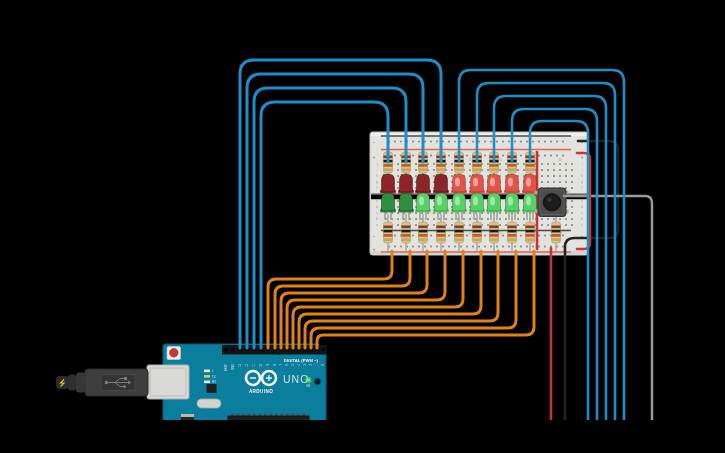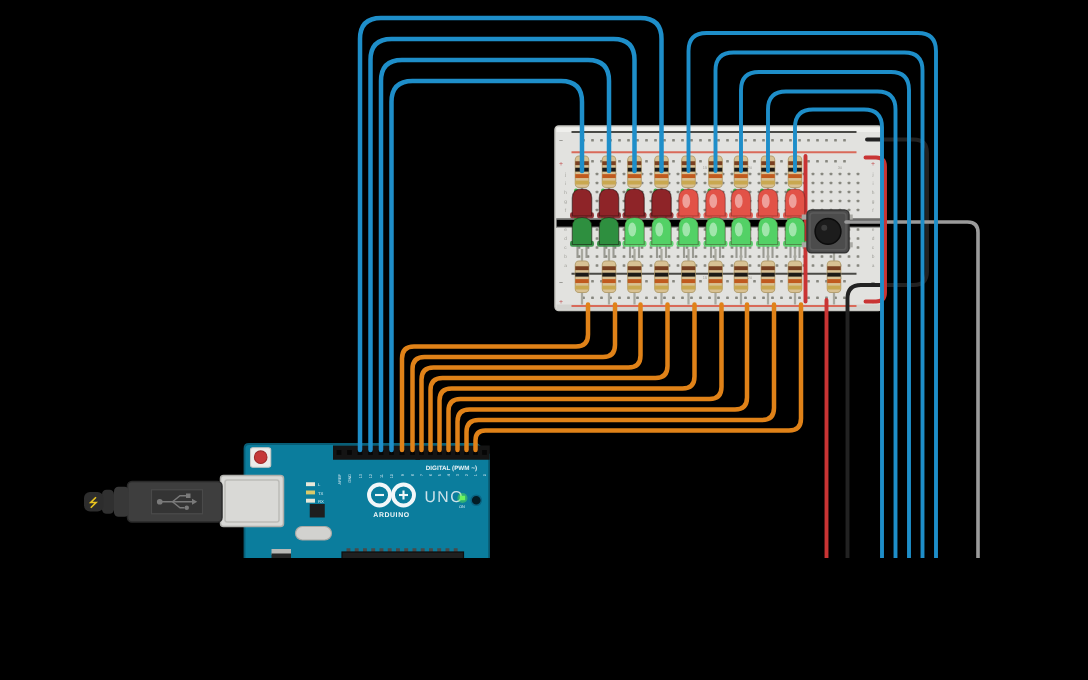--- a/index.html
+++ b/index.html
@@ -1,16 +1,16 @@
 <!DOCTYPE html>
 <html><head>
 <meta charset="utf-8">
 <style>
   html,body{margin:0;padding:0;background:#000;}
-  #stage{position:relative;width:725px;height:372px;overflow:hidden;}
+  #stage{position:relative;width:725px;height:372px;overflow:hidden;margin-top:48px;}
   svg{font-family:"Liberation Sans", sans-serif;}
   text{user-select:none;}
 </style>
 </head>
 <body>
 
 <div id="stage">
 <svg id="scene" width="725" height="453" viewBox="0 0 725 453">
 
   <rect id="bg" x="0" y="0" width="725" height="453" fill="#000000"></rect>

